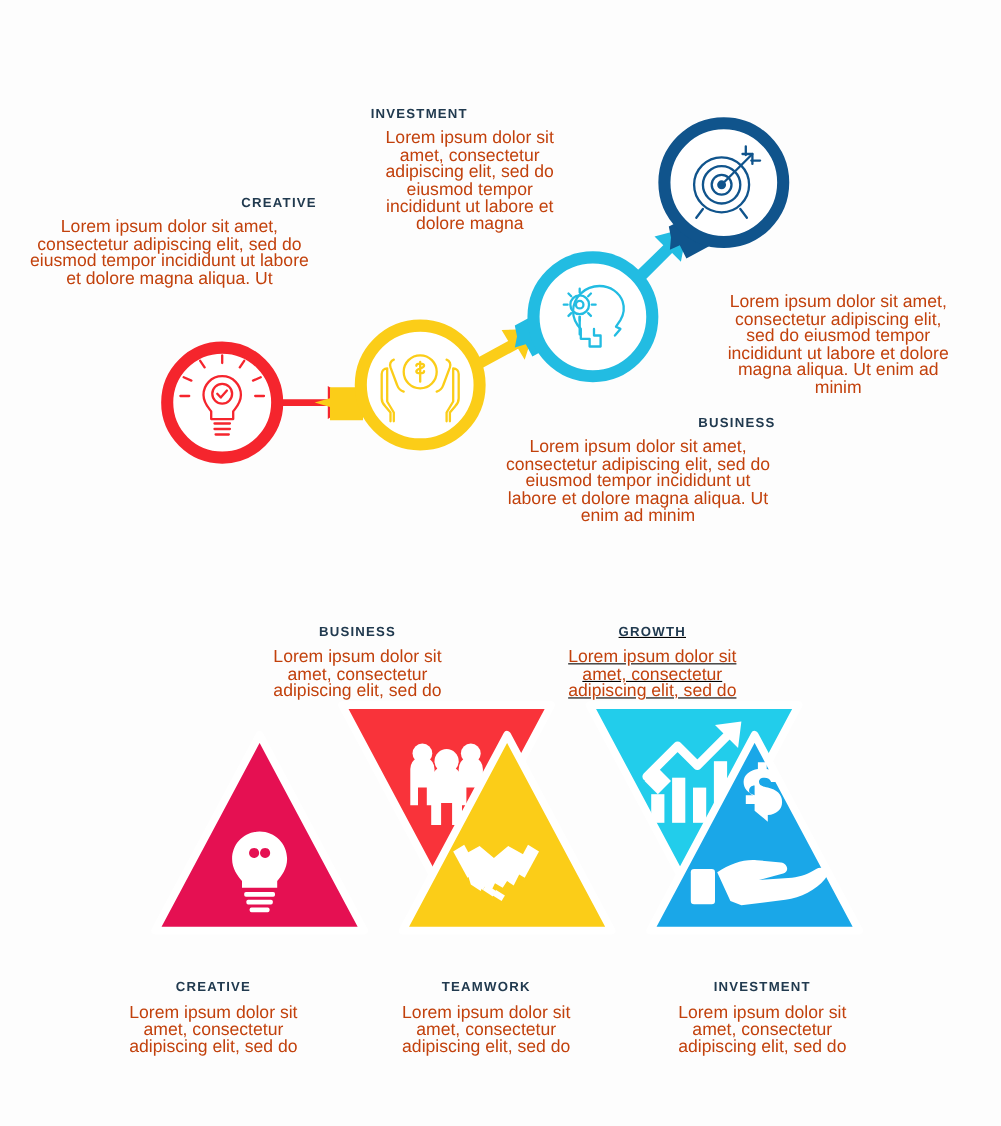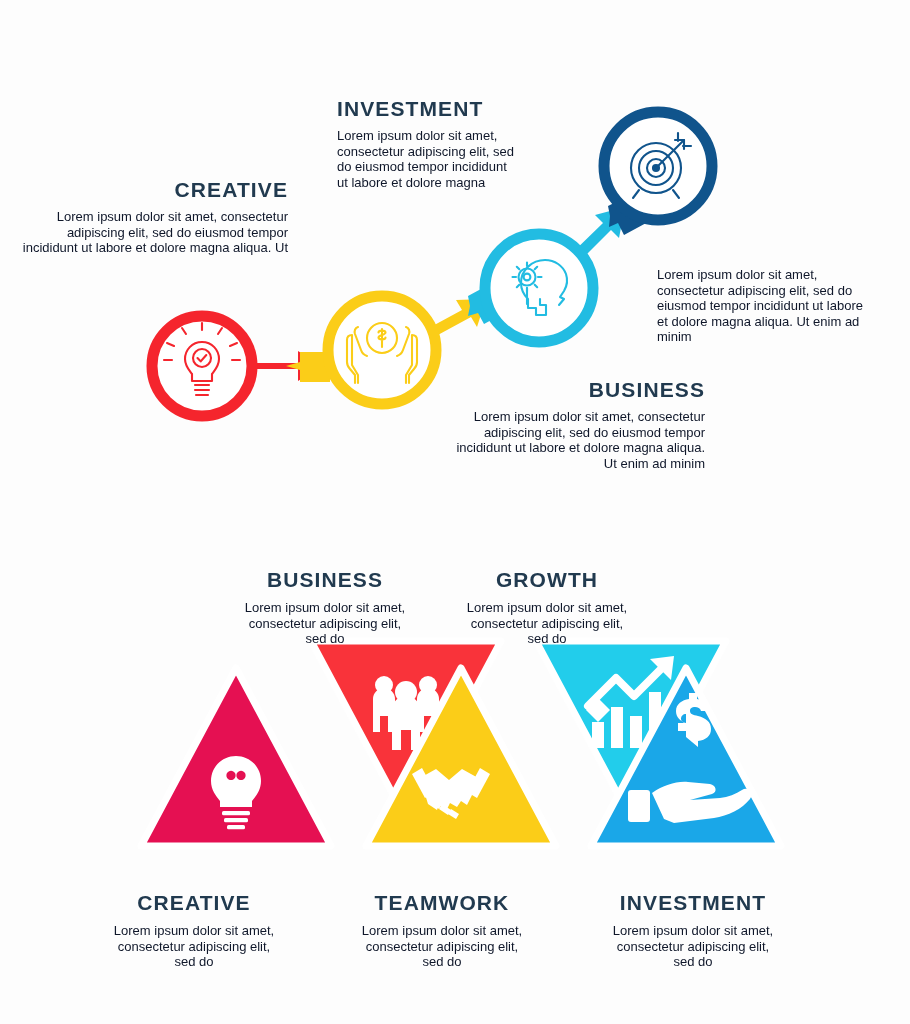--- a/index.html
+++ b/index.html
@@ -11,31 +11,32 @@
     overflow: hidden;
   }
   #page {
     position: relative;
     width: 910px; height: 1024px;
     background: #fdfdfd;
   }
 
   
   .hd {
-    font-size: 21px;
+    font-size: 12px;
     font-weight: bold;
     letter-spacing: 1.1px;
     color: #213a4f;
     line-height: 1.1;
     white-space: nowrap;
   }
   .bd {
-    font-size: 13px;
+    font-size: 16px;
     line-height: 15.6px;
-    color: #0f172a;
+    color: #c2410c;
+    text-align: center;
   }
   .txtblock { position: absolute; }
   .ta-r  { text-align: right; }
   .ta-l  { text-align: left; }
   .ta-c  { text-align: center; }
 
   
   #stage-top { position: absolute; left: 0; top: 0; width: 910px; height: 500px; }
   #stage-top svg { position: absolute; left: 0; top: 0; }
 
@@ -207,21 +208,21 @@
           <rect x="628" y="250" width="22" height="32" rx="3"></rect>
         </g>
       </g>
     </svg>
 
     <div class="txtblock ta-c" style="left:240px; top:28px; width:170px;">
       <div class="hd">BUSINESS</div>
       <div class="bd" style="margin-top:9px;">Lorem ipsum dolor sit amet, consectetur adipiscing elit, sed do</div>
     </div>
 
-    <div class="txtblock ta-c" style="left:462px; top:28px; width:170px;">
+    <div class="txtblock ta-c" style="left:508px; top:28px; width:170px;text-decoration:underline;">
       <div class="hd">GROWTH</div>
       <div class="bd" style="margin-top:9px;">Lorem ipsum dolor sit amet, consectetur adipiscing elit, sed do</div>
     </div>
 
     <div class="txtblock ta-c" style="left:109px; top:351px; width:170px;">
       <div class="hd">CREATIVE</div>
       <div class="bd" style="margin-top:9px;">Lorem ipsum dolor sit amet, consectetur adipiscing elit, sed do</div>
     </div>
 
     <div class="txtblock ta-c" style="left:357px; top:351px; width:170px;">

